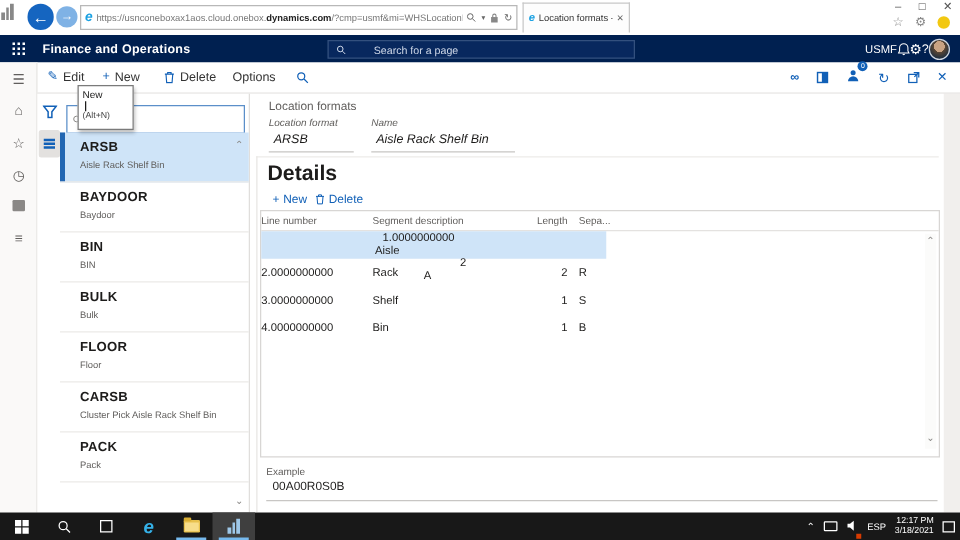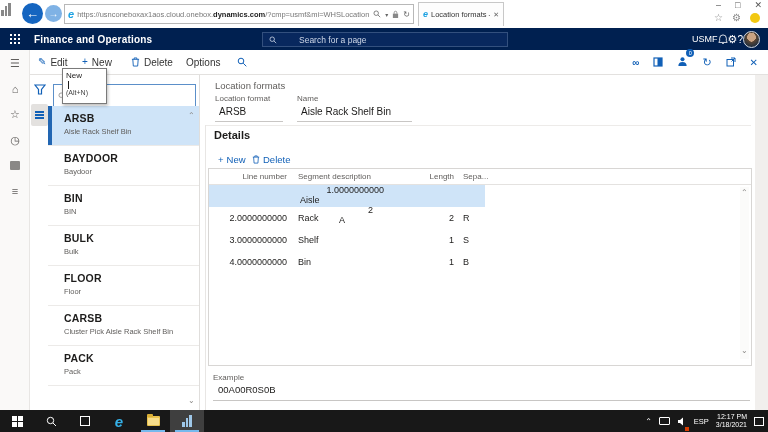--- a/index.html
+++ b/index.html
@@ -63,30 +63,30 @@
   .list-item.selected::before { content:""; position:absolute; left:0; top:0; width:4px; height:100%; background:var(--selection-bar,#2266b2); }
   .li-title { font-size:10.5px; font-weight:bold; color:#1d1c1b; letter-spacing:.2px; }
   .li-sub { font-size:7.5px; color:#605e5c; margin-top:3px; }
   .scroll-chevron { position:absolute; width:8px; height:8px; color:#8a8886; font-size:8px; line-height:8px; }
 
   .main { position:absolute; left:200px; top:75px; width:555px; height:335px; background:#fff; overflow:hidden; }
   .right-strip { position:absolute; left:755px; top:75px; width:13px; height:335px; background:#f1efed; }
   .page-title { position:absolute; left:15px; top:5px; font-size:9.5px; color:#605e5c; }
   .field-label { font-size:8px; color:#605e5c; }
   .field-value { font-size:10px; color:#1d1c1b; margin-top:3px; padding-left:4px; }
-  .field { position:absolute; top:19px; border-bottom:1px solid #c8c6c4; padding-bottom:4px; }
+  .field { position:absolute; top:19px; border-bottom:1px solid #c8c6c4; padding-bottom:4px;font-style:italic; }
   .section-sep { position:absolute; left:5px; top:50px; width:546px; height:1px; background:#edebe9; }
   .main-left-border { position:absolute; left:5px; top:50px; width:1px; height:285px; background:#e8e6e4; }
-  .details-heading { position:absolute; left:14px; top:54px; font-size:11px; font-weight:bold; color:#1d1c1b; }
+  .details-heading { position:absolute; left:14px; top:54px; font-size:17px; font-weight:bold; color:#1d1c1b; }
   .grid-toolbar-btn { position:absolute; top:79px; display:flex; align-items:center; gap:3px; font-size:9.5px; color:var(--accent,#1160b7); }
   .grid { position:absolute; left:8px; top:93px; width:544px; height:198px; border:1px solid #d8d6d4; background:#fff; }
   .grid-header { display:flex; height:16px; border-bottom:1px solid #e4e2e0; align-items:center; font-size:8px; color:#605e5c; }
   .grid-row { display:flex; height:22px; align-items:center; font-size:9px; color:#1d1c1b; width:276px; }
   .grid-row.selected { background:var(--selection,#cfe4f8);flex-direction:column; }
-  .c-line { width:82px; text-align:right; padding-right:4px; }
+  .c-line { width:82px; padding-right:4px; }
   .c-desc { width:108px; padding-left:7px; }
   .c-len { width:58px; text-align:right; padding-right:3px; }
   .c-sep { width:28px; padding-left:6px; }
   .grid-vscroll { position:absolute; right:2px; top:18px; width:9px; height:172px; background:#fbfbfa; }
   .example-label { position:absolute; left:13px; top:298px; font-size:8px; color:#605e5c; }
   .example-value { position:absolute; left:13px; top:309px; width:537px; font-size:9.5px; color:#1d1c1b;
                    border-bottom:1px solid #c8c6c4; padding:0 0 5px 5px; }
 
   
   .tooltip { position:absolute; left:62px; top:68px; width:45px; height:36px; background:#fff; border:1px solid #7a7a7a;

